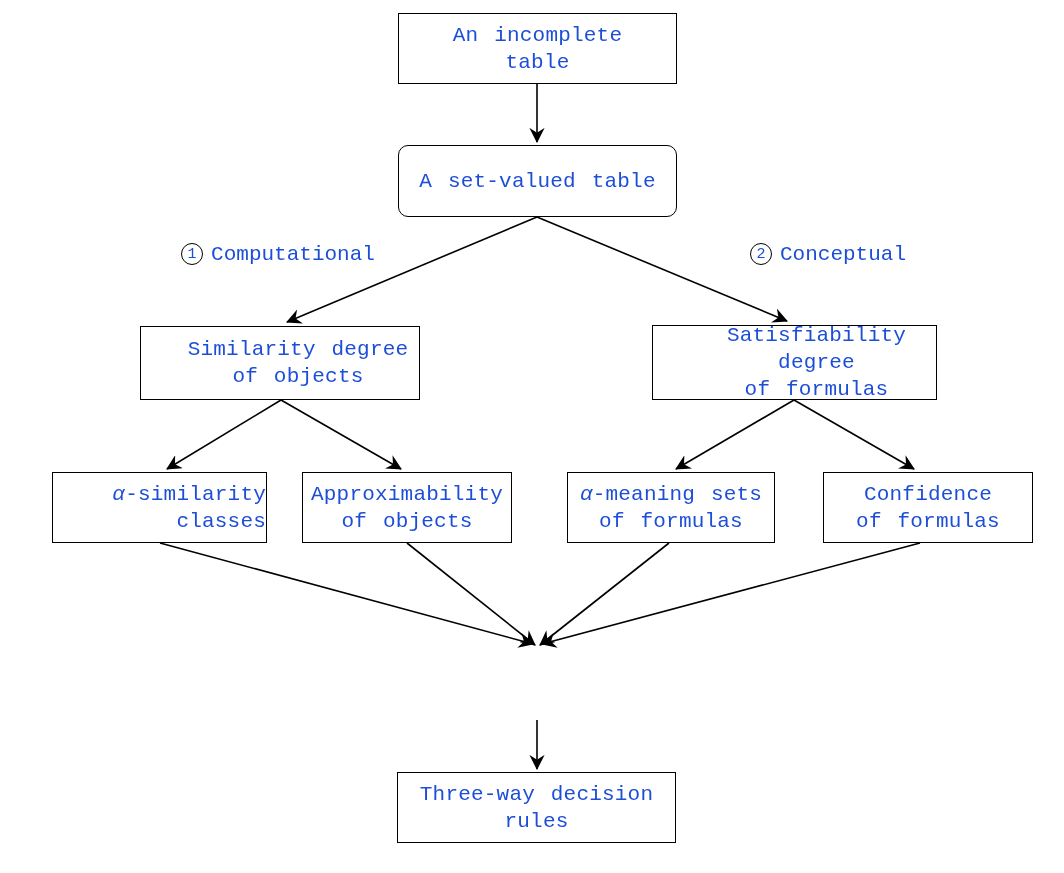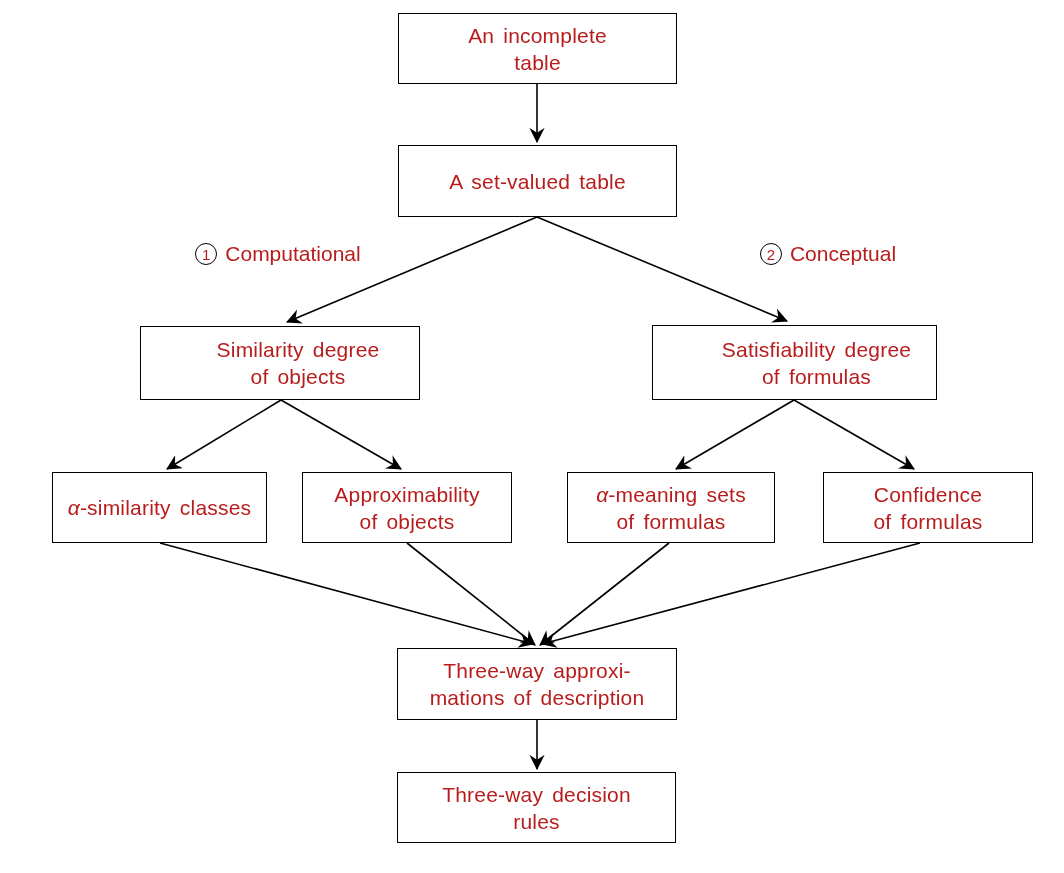--- a/index.html
+++ b/index.html
@@ -5,22 +5,22 @@
   html, body {
     margin: 0;
     padding: 0;
     background: #ffffff;
   }
   #flowchart {
     position: relative;
     width: 1064px;
     height: 873px;
     background: #ffffff;
-    font-family: Liberation Sans, sans-serif;
-    color: #b91c1c;
+    font-family: Liberation Mono, monospace;
+    color: #1d4ed8;
     overflow: hidden;
   }
   #arrow-layer {
     position: absolute;
     left: 0; top: 0;
     width: 1064px;
     height: 873px;
   }
   .box {
     position: absolute;
@@ -59,21 +59,21 @@
     height: 22px;
     border: 1.3px solid #000000;
     border-radius: 50%;
     font-size: 15px;
     line-height: 1;
     box-sizing: border-box;
     flex: 0 0 auto;
   }
   
   #box-incomplete-table        { left: 398px; top: 13px;  width: 279px; height: 71px; }
-  #box-set-valued-table        { left: 398px; top: 145px; width: 279px; height: 72px; }
+  #box-set-valued-table        { left: 398px; top: 145px; width: 279px; height: 72px; border-radius: 10px; }
   #box-similarity-degree       { left: 140px; top: 326px; width: 280px; height: 74px; padding-left: 36px; }
   #box-satisfiability-degree   { left: 652px; top: 325px; width: 285px; height: 75px; padding-left: 44px; }
   #box-alpha-similarity        { left: 52px;  top: 472px; width: 215px; height: 71px; text-align: right; }
   #box-approximability         { left: 302px; top: 472px; width: 210px; height: 71px; }
   #box-alpha-meaning           { left: 567px; top: 472px; width: 208px; height: 71px; }
   #box-confidence              { left: 815px; top: 472px; width: 210px; height: 71px; margin-left: 8px; }
   #box-three-way-approximations{ left: 397px; top: 648px; width: 280px; height: 72px; }
   #box-three-way-rules         { left: 397px; top: 772px; width: 279px; height: 71px; }
   #label-computational { left: 168px; top: 239px; width: 220px; height: 30px; }
   #label-conceptual    { left: 738px; top: 239px; width: 180px; height: 30px; }
@@ -145,23 +145,19 @@
 
   <div class="box" id="box-alpha-meaning">
     <div class="boxtext"><span><span class="alpha">α</span><span>-meaning sets</span></span><br><span>of formulas</span></div>
   </div>
 
   <div class="box" id="box-confidence">
     <div class="boxtext">Confidence
 of formulas</div>
   </div>
 
-  <div class="box" id="box-three-way-approximations">
-    <div class="boxtext">Three-way approxi-
-mations of description</div>
-  </div>
 
   <div class="box" id="box-three-way-rules">
     <div class="boxtext">Three-way decision
 rules</div>
   </div>
 
 </div>
 
 </body></html>

